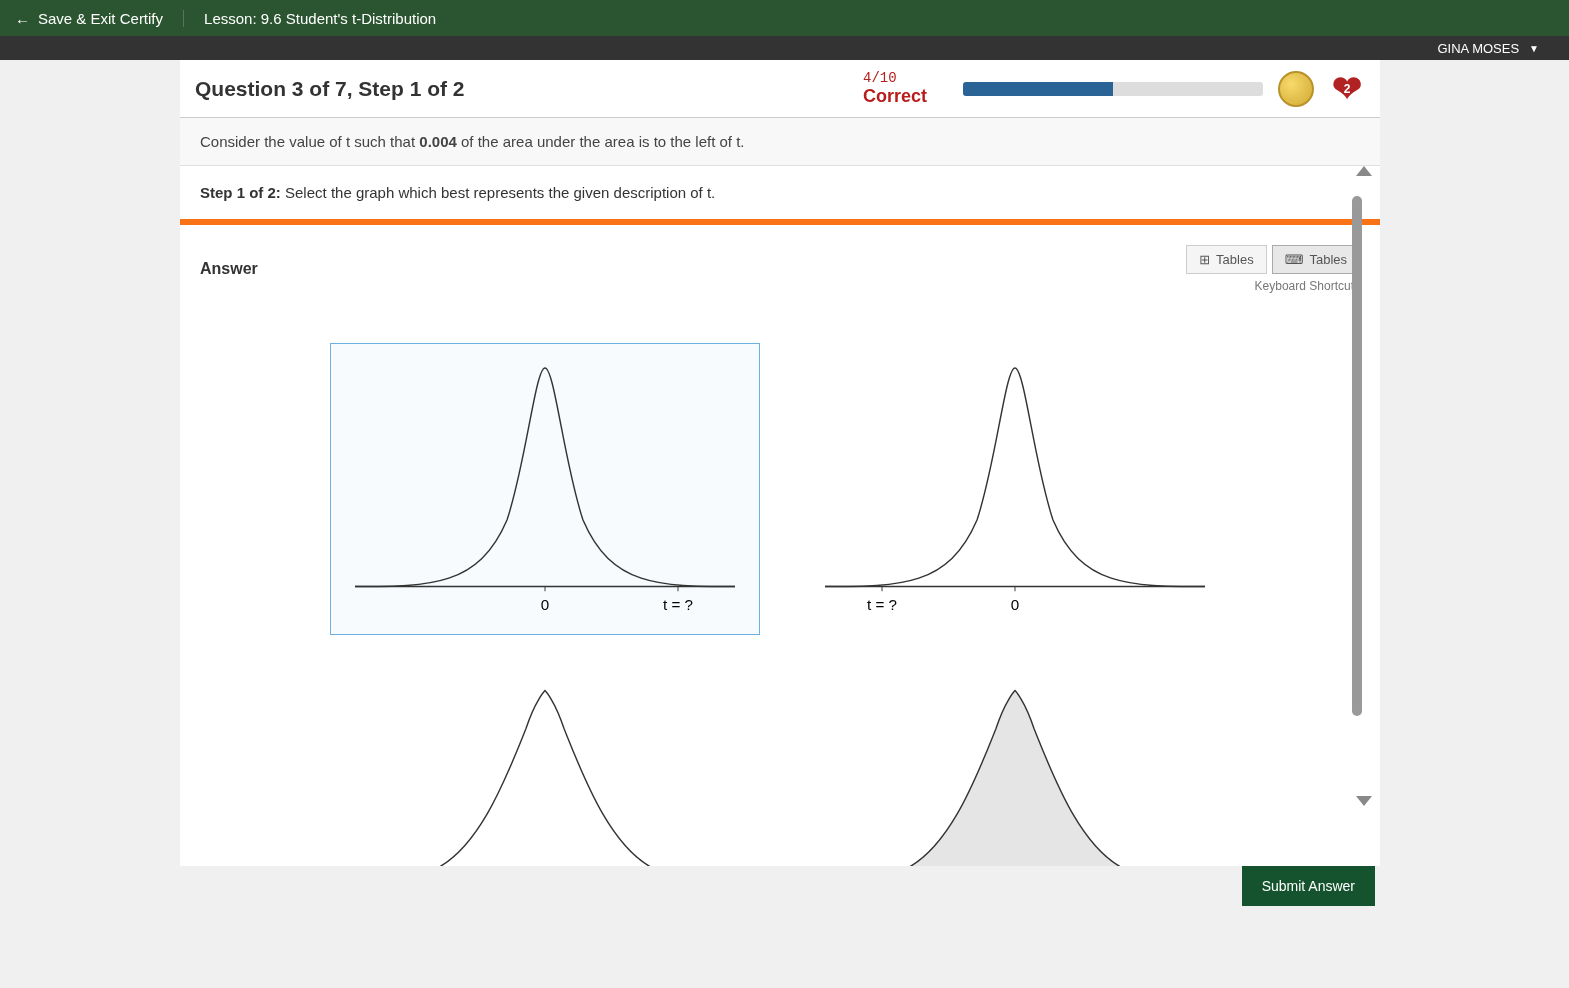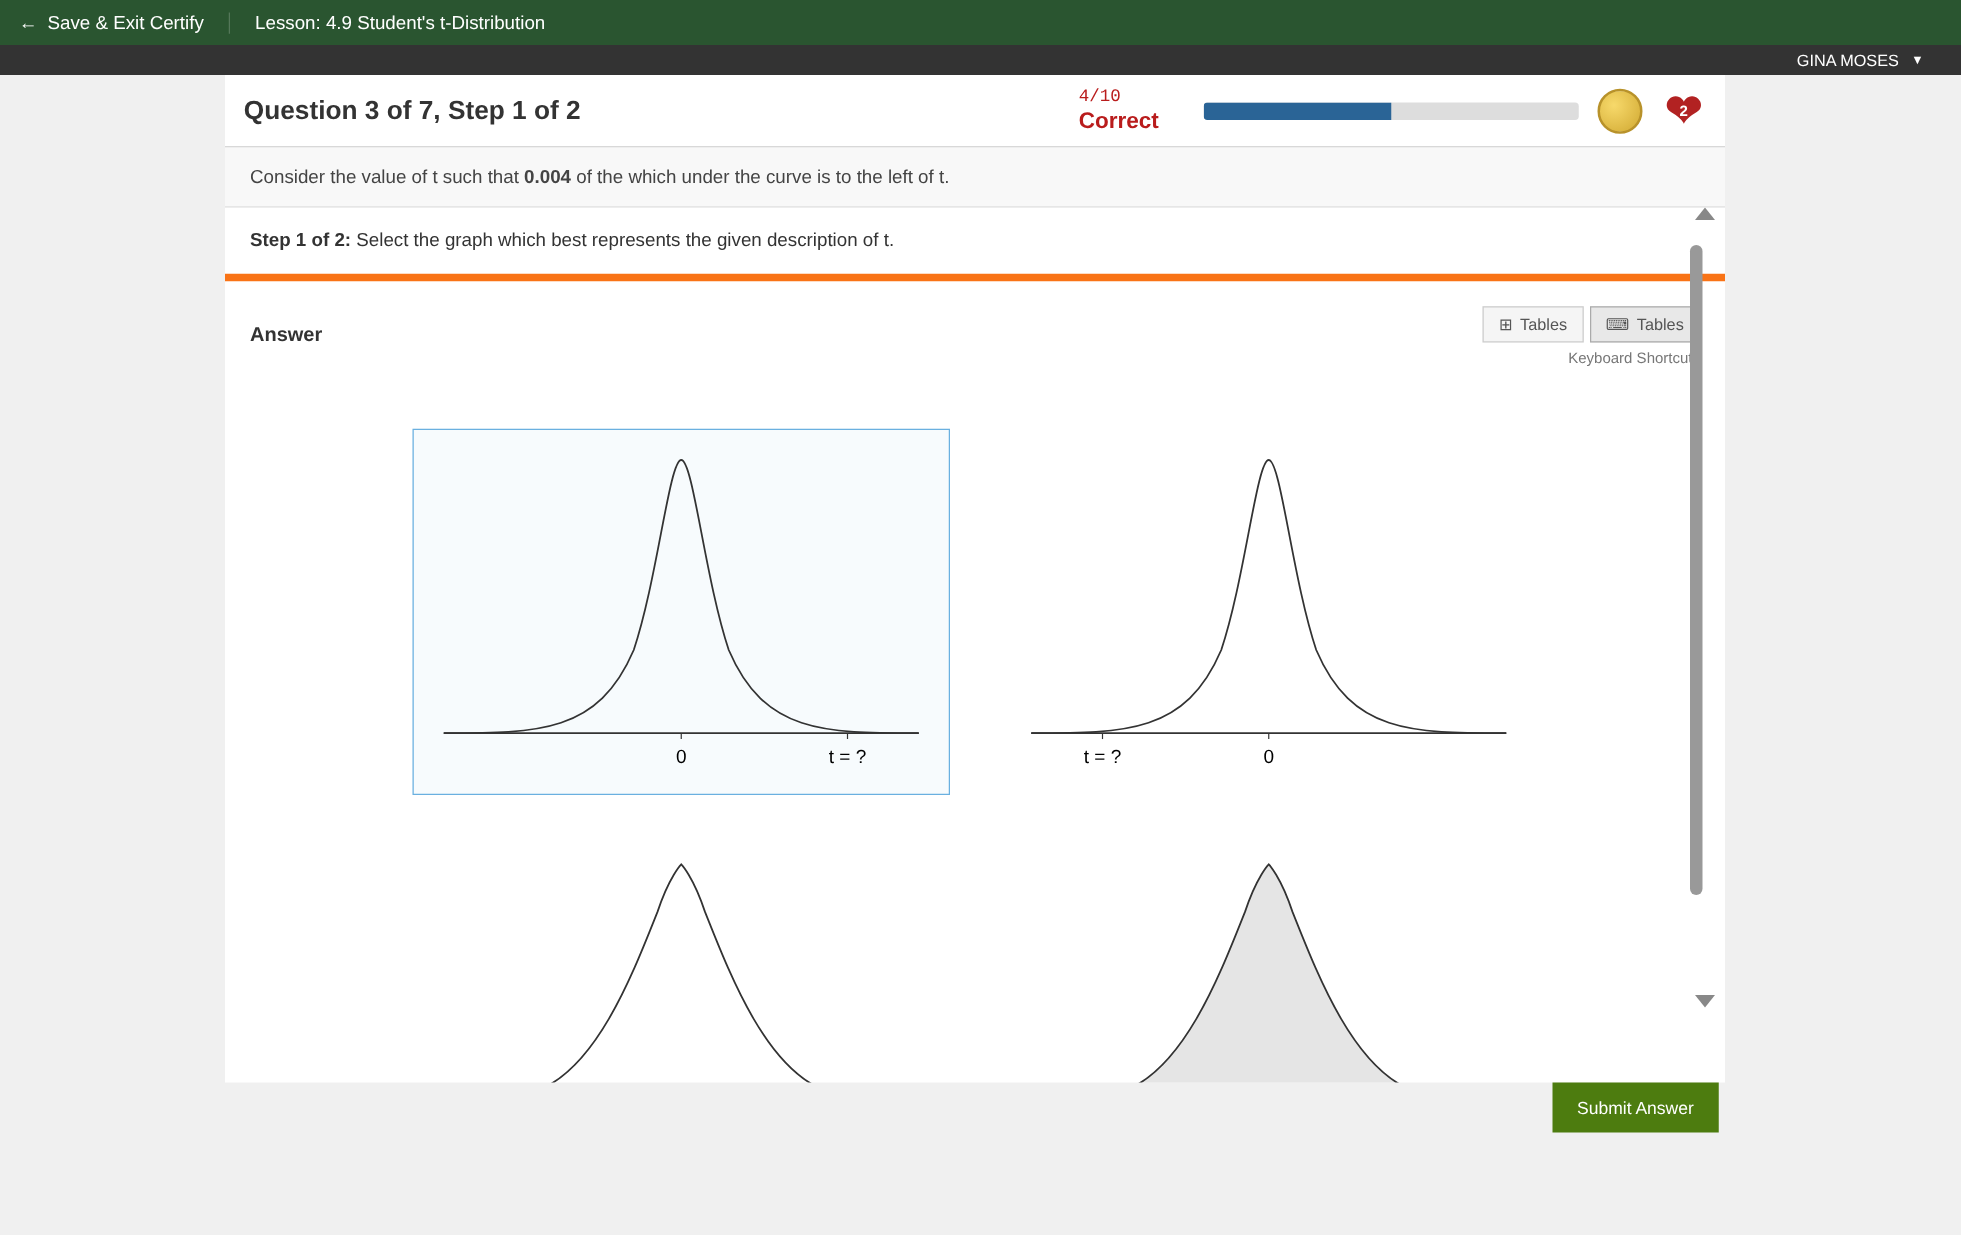--- a/index.html
+++ b/index.html
@@ -237,37 +237,37 @@
     .scrollbar-thumb {
       width: 100%;
       height: 520px;
       background: #999;
       border-radius: 5px;
     }
     .submit-btn {
       position: absolute;
       bottom: -40px;
       right: 5px;
-      background: #4d7c0f;
+      background: #14532d;
       color: #fff;
       border: none;
       padding: 12px 20px;
       font-size: 14px;
       cursor: pointer;
     }
   </style>
 </head>
 <body>
 
 <div class="top-header">
   <div class="save-exit">
     <span>←</span>
     <span>Save &amp; Exit Certify</span>
   </div>
-  <div class="lesson-title">Lesson: 4.9 Student's t-Distribution</div>
+  <div class="lesson-title">Lesson: 9.6 Student's t-Distribution</div>
 </div>
 
 <div class="sub-header">
   <div class="user-menu">
     <span>GINA MOSES</span>
     <span class="caret">▼</span>
   </div>
 </div>
 
 <div class="main-container">
@@ -282,21 +282,21 @@
         <div class="progress-bar-fill"></div>
       </div>
       <div class="coin-icon"></div>
       <div class="heart-icon">
         <span>2</span>
       </div>
     </div>
   </div>
 
   <div class="question-text">
-    <span>Consider the value of t such that </span><span class="value-bold">0.004</span><span> of the which under the curve is to the left of t.</span>
+    <span>Consider the value of t such that </span><span class="value-bold">0.004</span><span> of the area under the area is to the left of t.</span>
   </div>
 
   <div class="content-scroll-area">
     <div class="scroll-indicator scroll-up"></div>
 
     <div class="step-text">
       <span class="step-label">Step 1 of 2:</span><span> Select the graph which best represents the given description of t.</span>
     </div>
 
     <div class="content-body">

